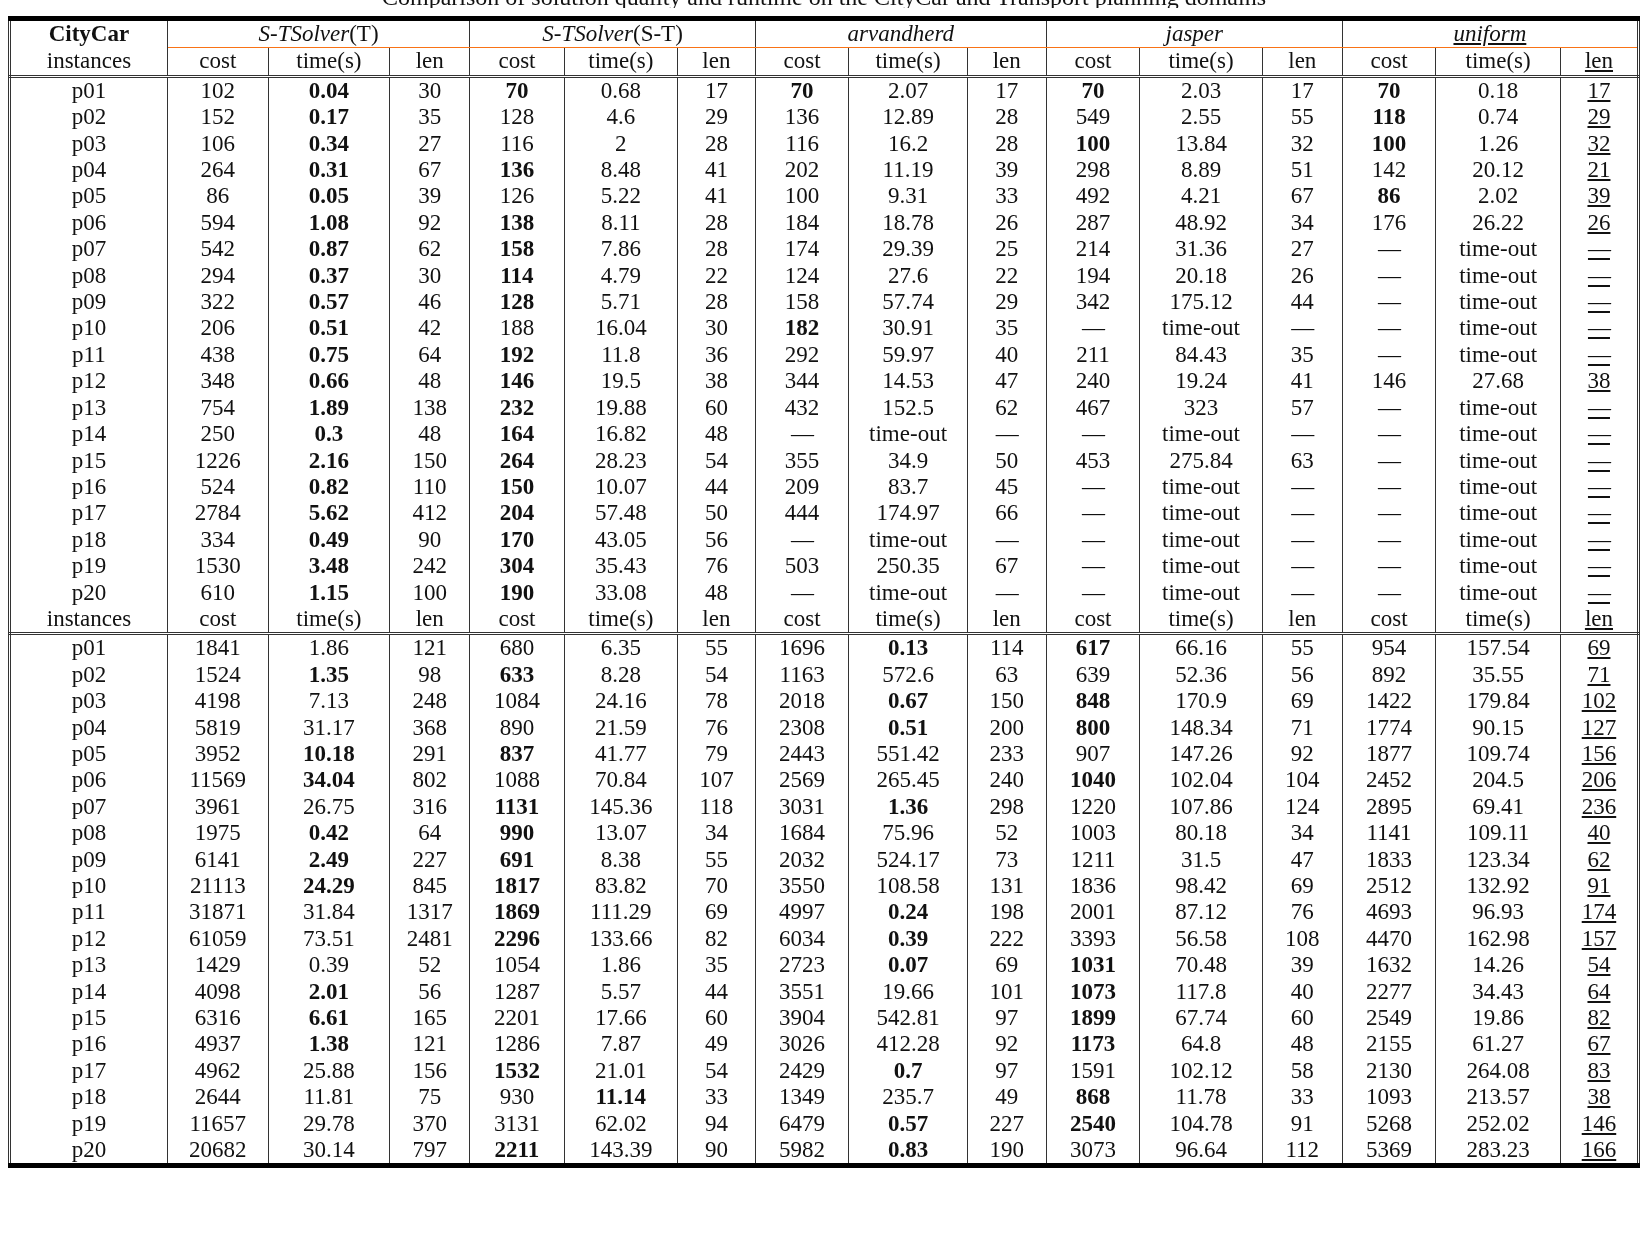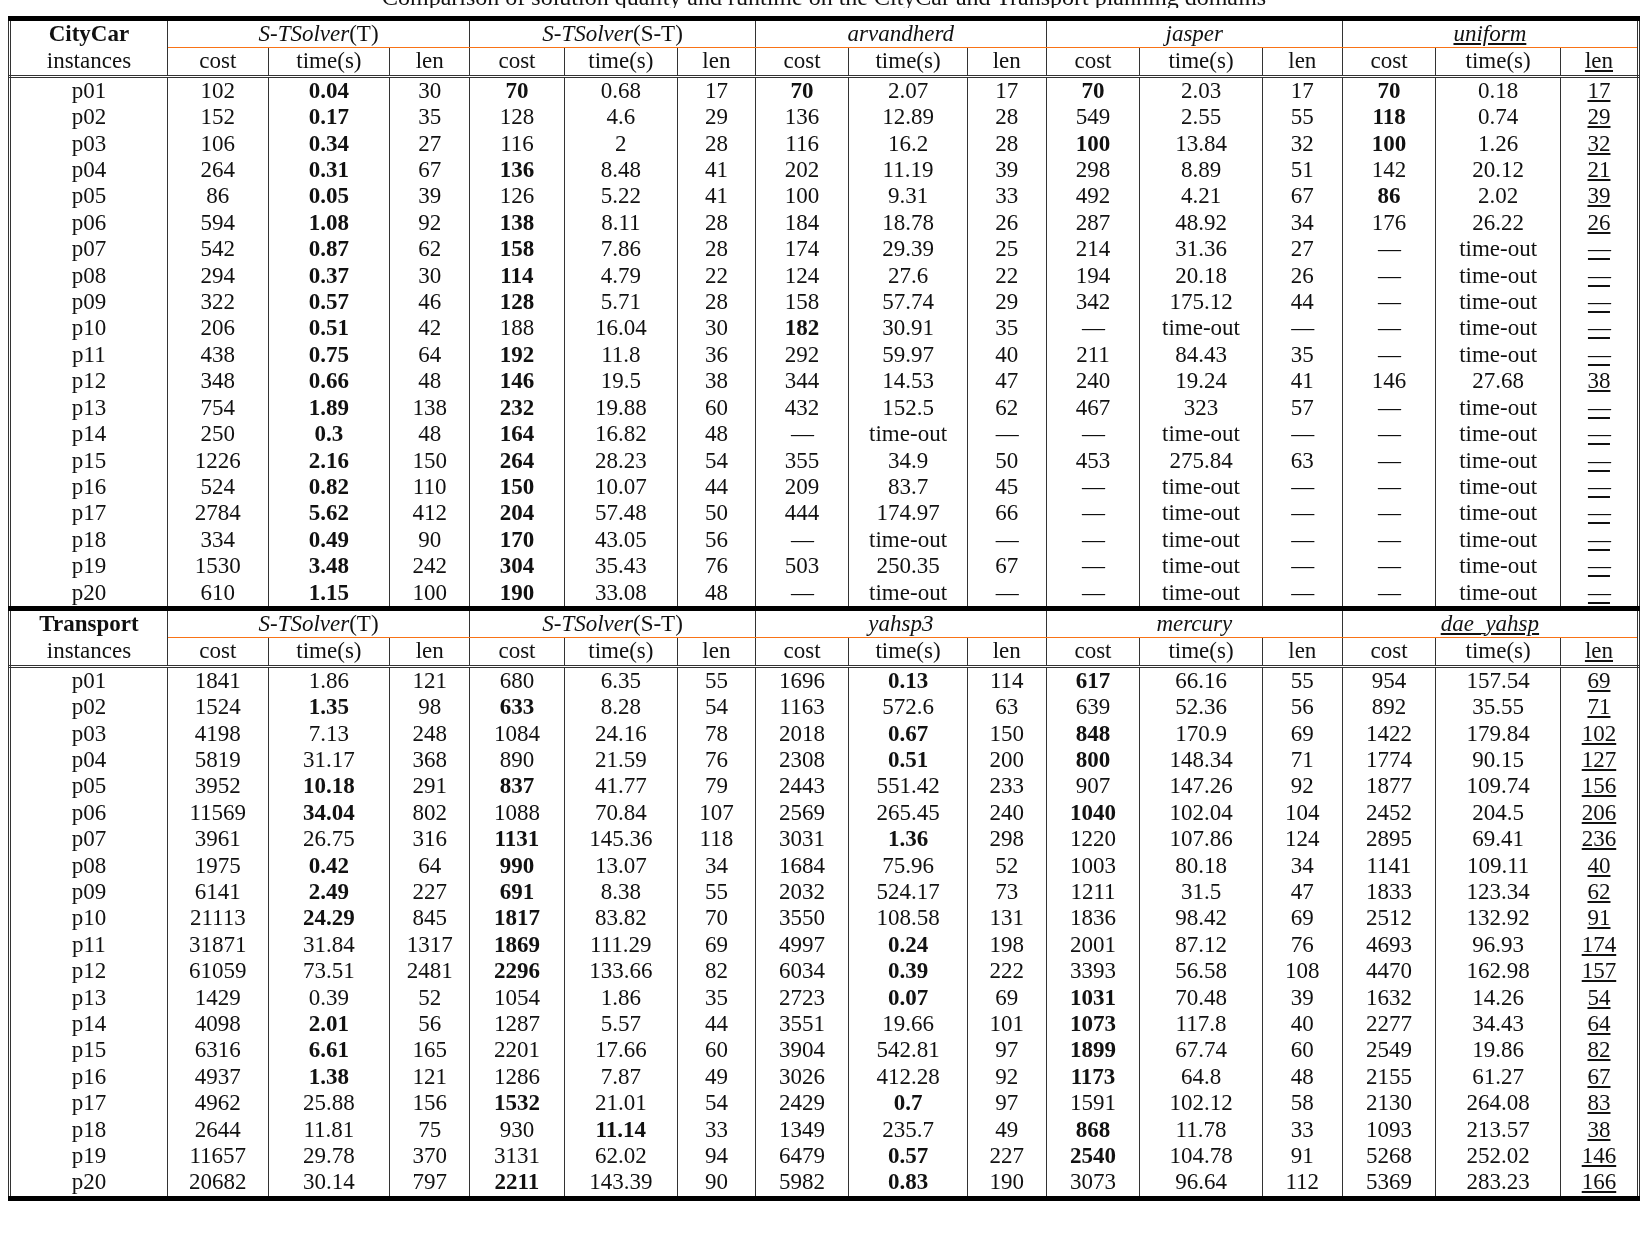--- a/index.html
+++ b/index.html
@@ -431,28 +431,20 @@
           <td class="c-mid dash">—</td>
           <td class="c-mid">time-out</td>
           <td class="cg-end dash">—</td>
           <td class="c-mid dash">—</td>
           <td class="c-mid">time-out</td>
           <td class="cg-end dash">—</td>
           <td class="c-mid dash">—</td>
           <td class="c-mid">time-out</td>
           <td class="c-last dash">—</td>
         </tr>
-        <tr class="hdr1 thick-top">
-          <th class="c0 domain">Transport</th>
-          <th class="grp solver cg-end" colspan="3"><span>S-TSolver</span><span class="upright">(T)</span></th>
-          <th class="grp solver cg-end" colspan="3"><span>S-TSolver</span><span class="upright">(S-T)</span></th>
-          <th class="grp solver cg-end" colspan="3"><span>yahsp3</span></th>
-          <th class="grp solver cg-end" colspan="3"><span>mercury</span></th>
-          <th class="grp solver c-last" colspan="3"><span>dae_yahsp</span></th>
-        </tr>
         <tr class="hdr2">
           <th class="c0">instances</th>
           <th class="c-mid">cost</th>
           <th class="c-mid">time(s)</th>
           <th class="cg-end">len</th>
           <th class="c-mid">cost</th>
           <th class="c-mid">time(s)</th>
           <th class="cg-end">len</th>
           <th class="c-mid">cost</th>
           <th class="c-mid">time(s)</th>

